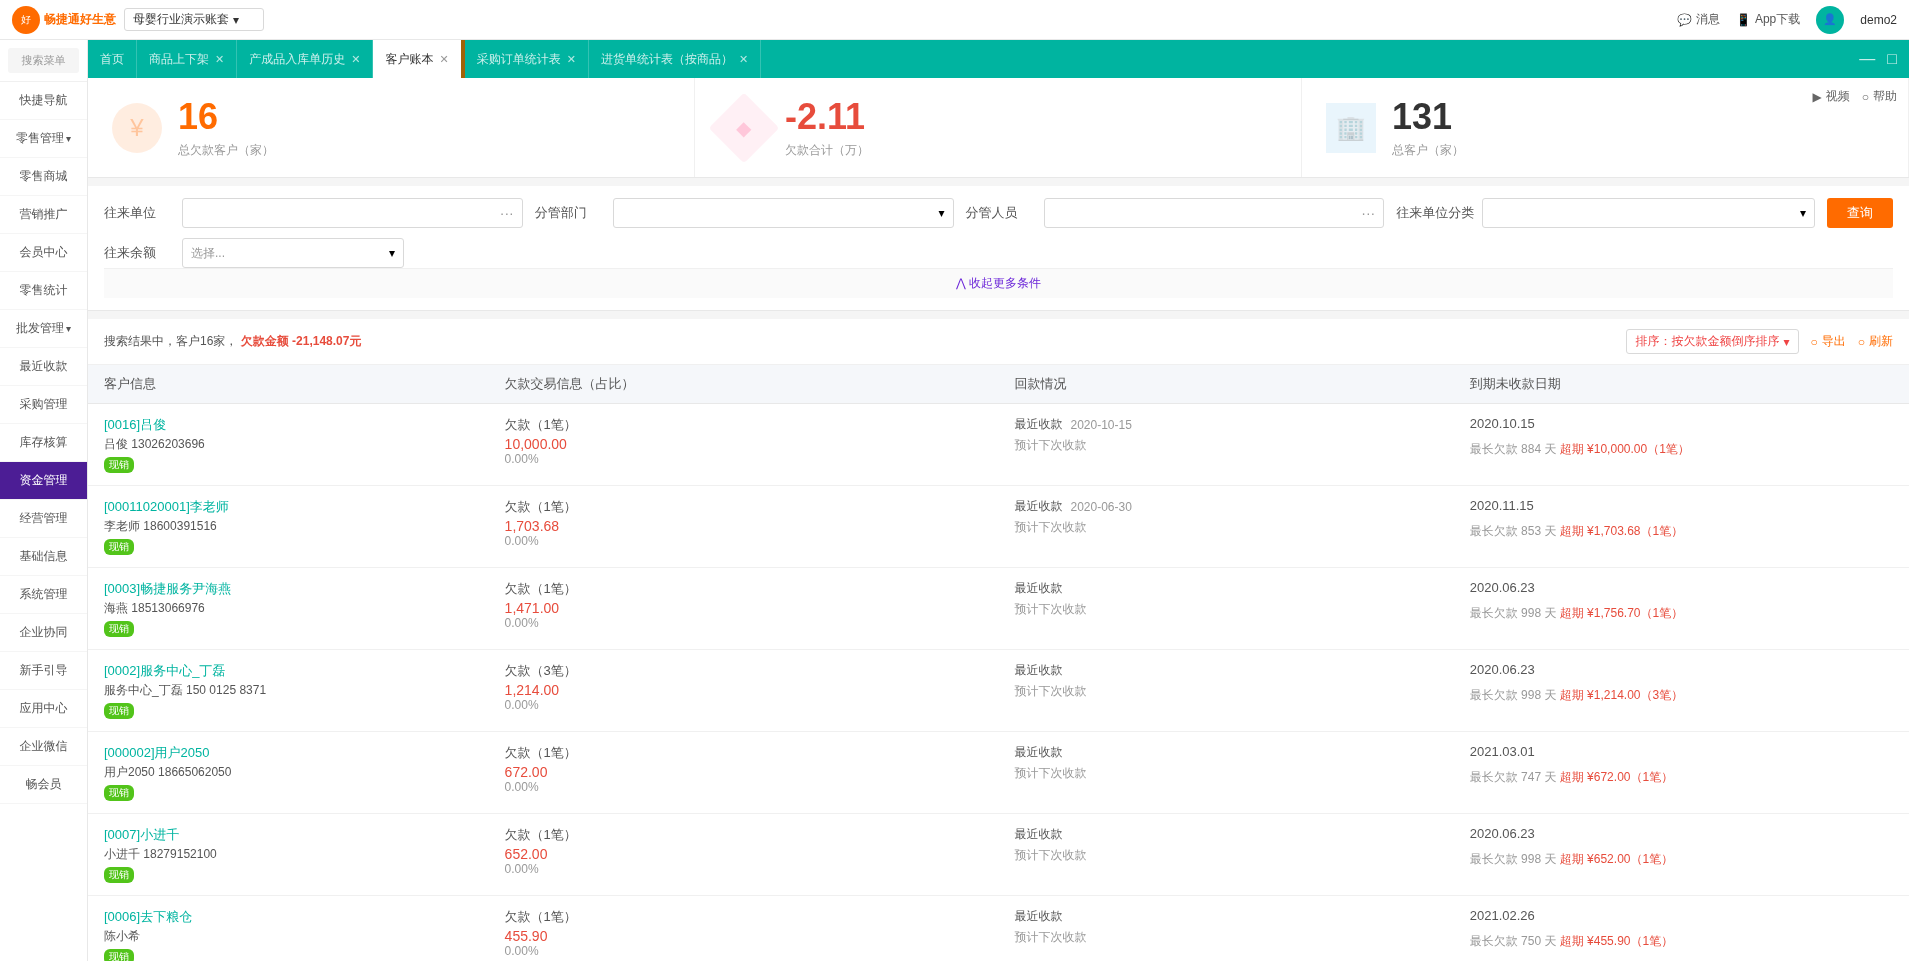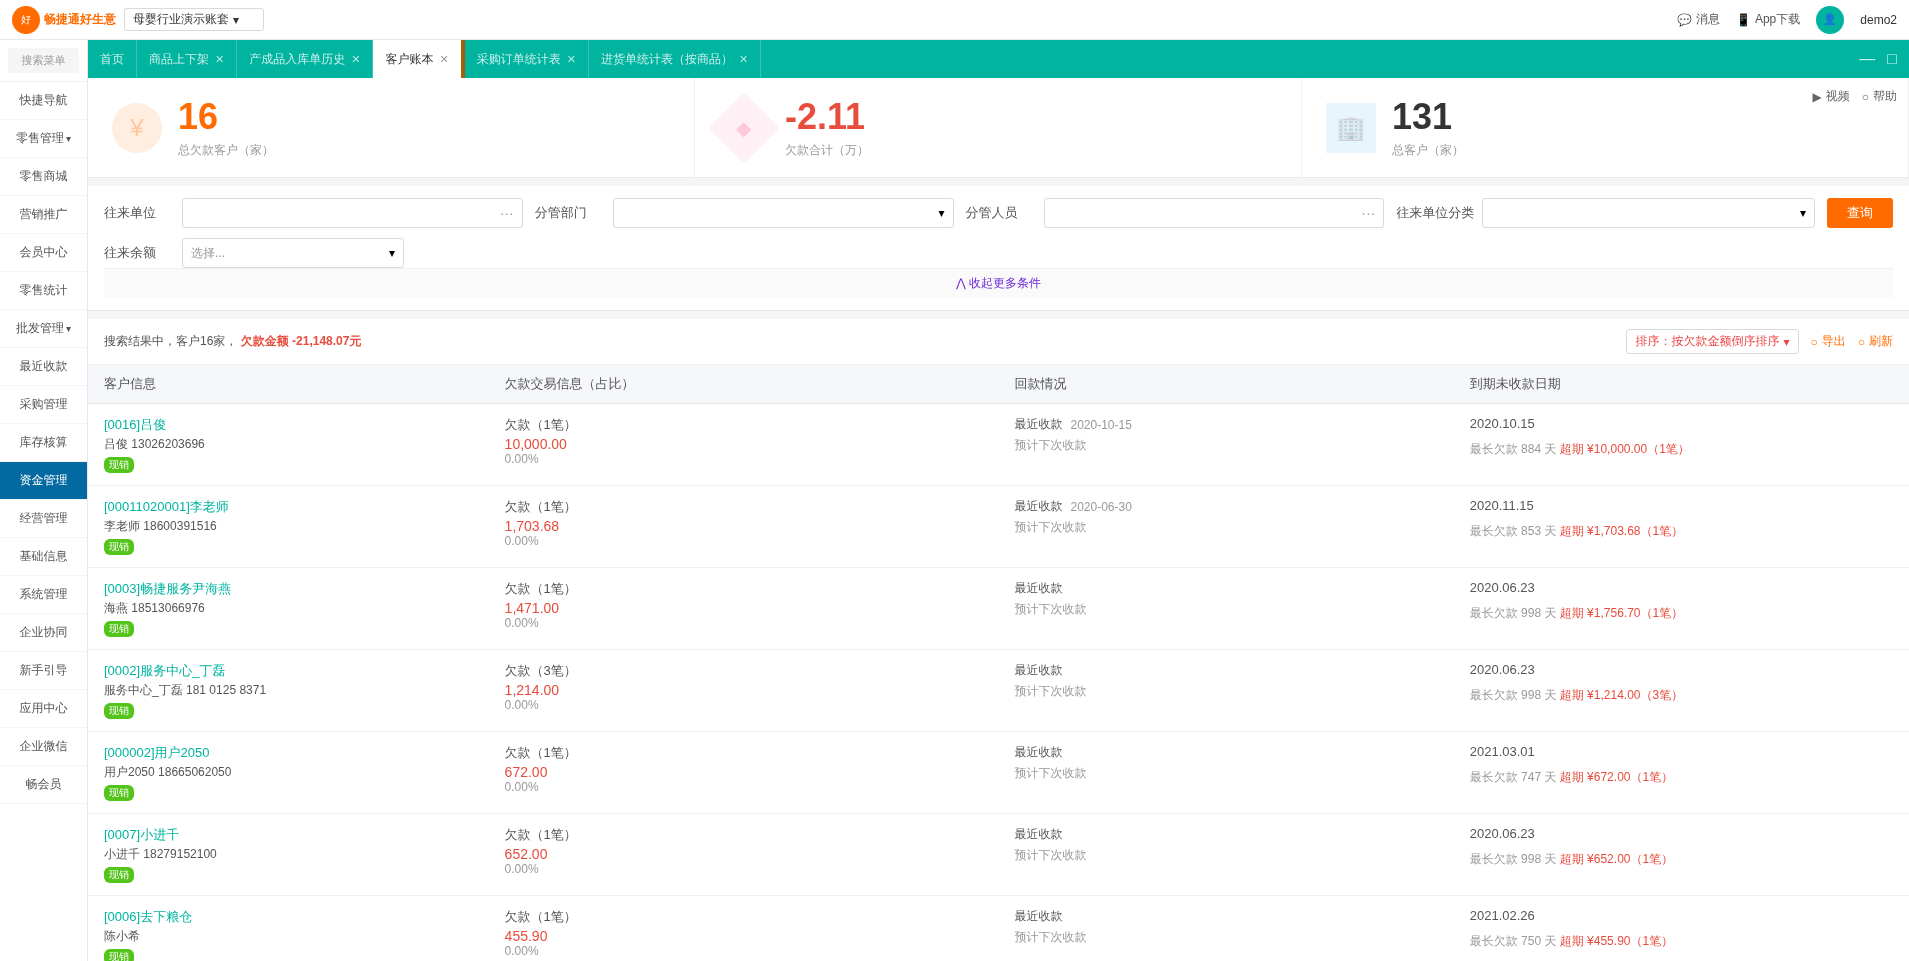--- a/index.html
+++ b/index.html
@@ -19,21 +19,21 @@
 
     
     .main-container { display: flex; flex: 1; overflow: hidden; }
 
     
     .sidebar { width: 88px; background: #fff; border-right: 1px solid #e8e8e8; display: flex; flex-direction: column; overflow-y: auto; }
     .sidebar-search { padding: 8px; background: #fff; border-bottom: 1px solid #f0f0f0; }
     .sidebar-search-btn { width: 100%; background: #f5f5f5; border: none; border-radius: 3px; padding: 5px; font-size: 11px; color: #999; cursor: pointer; text-align: center; }
     .sidebar-nav { display: flex; flex-direction: column; }
     .sidebar-item { padding: 10px 4px; text-align: center; cursor: pointer; color: #555; font-size: 12px; border-bottom: 1px solid #f5f5f5; }
-    .sidebar-item.active { color: #fff; background: #0369a1; }
+    .sidebar-item.active { color: #fff; background: #4c1d95; }
     .sidebar-item.has-sub { display: flex; align-items: center; justify-content: center; gap: 2px; }
     .sidebar-item .sub-arrow { font-size: 10px; }
 
     
     .tab-bar { display: flex; align-items: center; background: #00b4a0; padding: 0; height: 38px; overflow: hidden; }
     .tab { display: flex; align-items: center; padding: 0 12px; height: 38px; cursor: pointer; font-size: 12px; color: rgba(255,255,255,0.8); border-right: 1px solid rgba(255,255,255,0.2); white-space: nowrap; gap: 6px; }
     .tab.active { background: #fff; color: #333; border-right: 4px solid #a16207; }
     .tab.first { font-weight: normal; }
     .tab-close { color: rgba(255,255,255,0.7); font-size: 11px; line-height: 1; }
     .tab.active .tab-close { color: #999; }
@@ -390,21 +390,21 @@
       <div class="recovery-next">预计下次收款</div>
     </td>
     <td>
       <div class="due-date">2020.06.23</div>
       <div class="due-days">最长欠款 998 天 <span class="overdue-link">超期 ¥1,756.70（1笔）</span></div>
     </td>
   </tr>
               <tr>
     <td>
       <div class="customer-id">[0002]服务中心_丁磊</div>
-      <div class="customer-name">服务中心_丁磊 181 0125 8371</div>
+      <div class="customer-name">服务中心_丁磊 150 0125 8371</div>
       <span class="customer-tag">现销</span>
     </td>
     <td>
       <div class="debt-count">欠款（3笔）</div>
       <div class="debt-amount">1,214.00</div>
       <div class="debt-percent">0.00%</div>
     </td>
     <td>
       <div class="recovery-row">
         <span class="recovery-label">最近收款</span>

